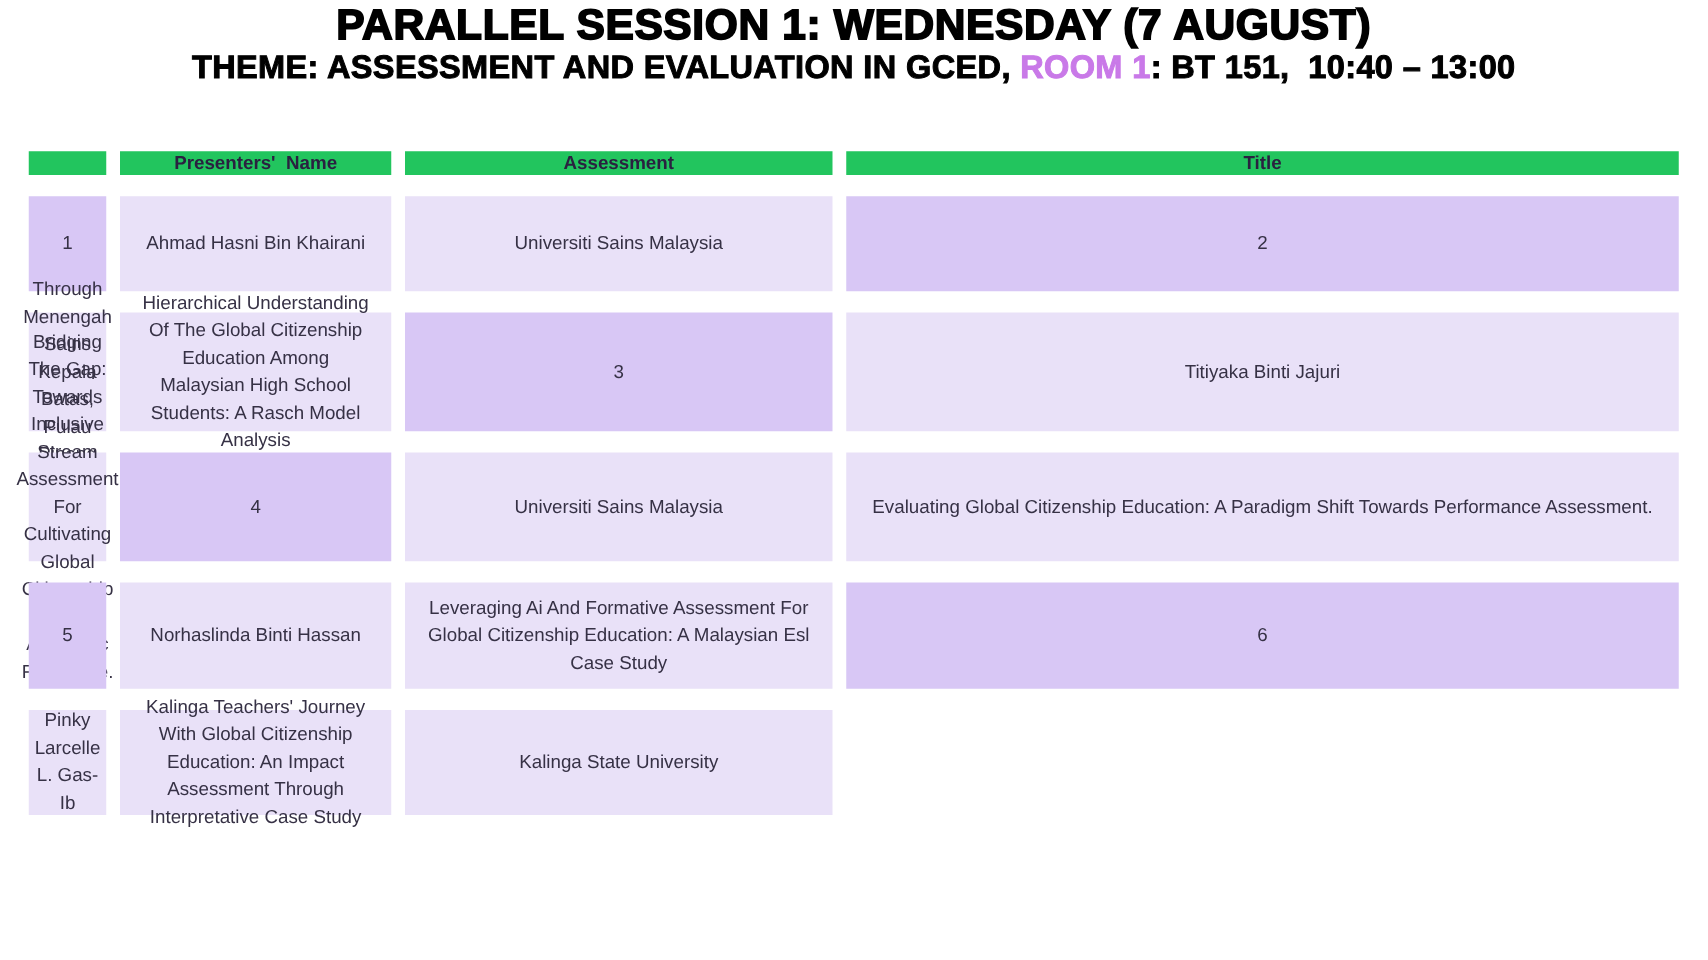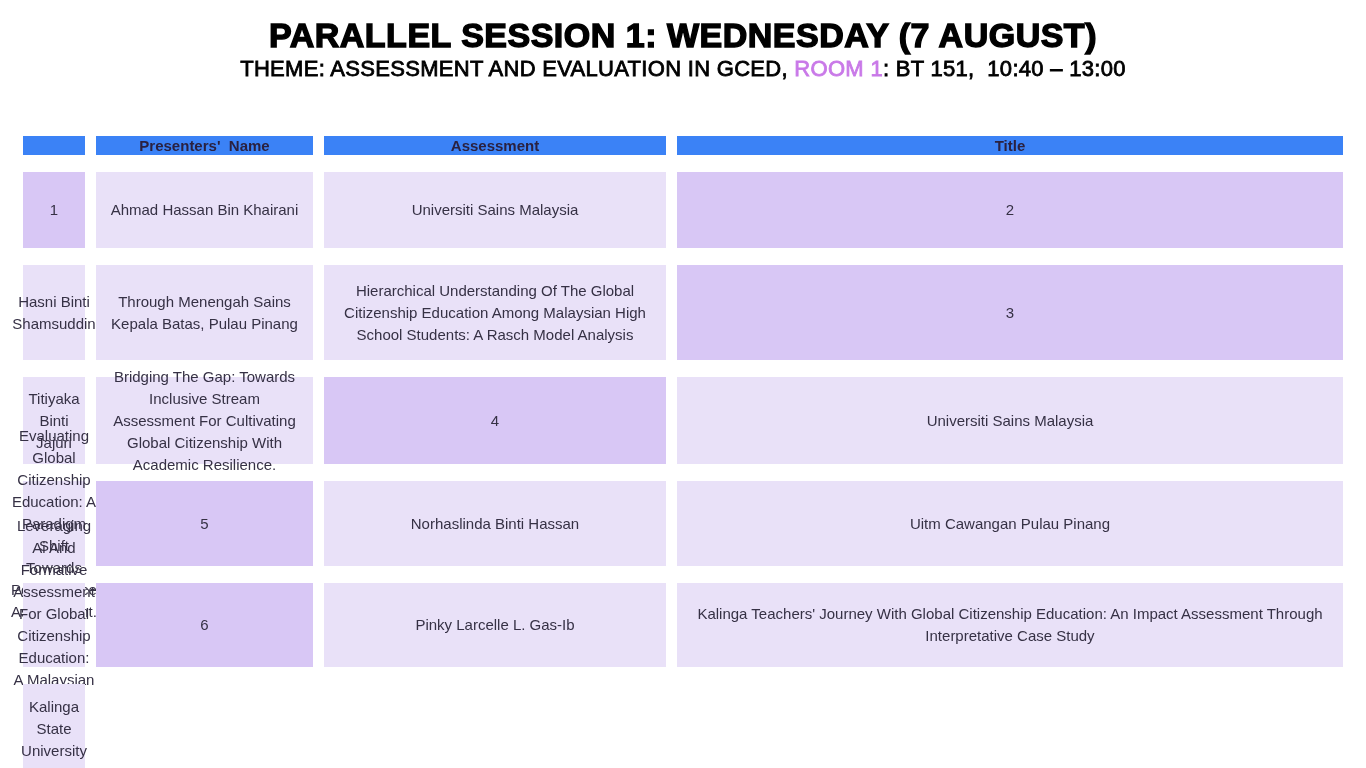--- a/index.html
+++ b/index.html
@@ -2,38 +2,38 @@
 <html><head>
 <meta charset="utf-8">
 <style>
   * { margin: 0; padding: 0; box-sizing: border-box; }
   html, body {
     width: 1366px; height: 768px;
     background: #ffffff;
     overflow: hidden;
     font-family: "Liberation Sans", sans-serif;
   }
-  .page { width: 1366px; height: 602px; padding-top: 15px; }
+  .page { width: 1366px; height: 602px; padding-top: 0; }
 
   
   .main-title {
     text-align: center;
     font-size: 34px;
     line-height: 40px;
     font-weight: 800;
     letter-spacing: 0.5px;
     color: #000000;
     -webkit-text-stroke: 1.4px #000000;
     text-transform: uppercase;
   }
   .sub-title {
     text-align: center;
-    font-size: 22px;
+    font-size: 26px;
     line-height: 27px;
-    font-weight: 400;
+    font-weight: 700;
     letter-spacing: 0.3px;
     color: #000000;
     -webkit-text-stroke: 0.8px currentColor;
     text-transform: uppercase;
     white-space: pre-wrap;
   }
   .sub-title .room-highlight { color: #c979e8; }
 
   
   .schedule-grid {
@@ -48,21 +48,21 @@
     display: flex;
     align-items: center;
     justify-content: center;
     text-align: center;
     padding: 6px 14px;
     font-size: 15px;
     line-height: 22px;
     color: #363145;
   }
   .cell.hdr {
-    background: #3b82f6;
+    background: #22c55e;
     font-weight: 700;
     color: #2a2140;
     white-space: pre-wrap;
     margin-top: 45px;
   }
   .cell.num {
     background: #d8c7f5;
     padding: 6px 4px;
   }
   .cell.data {
@@ -79,39 +79,37 @@
   <div class="sub-title"><span>THEME: ASSESSMENT AND EVALUATION IN GCED, </span><span class="room-highlight">ROOM 1</span><span>: BT 151,  10:40 – 13:00</span></div>
 
   <div class="schedule-grid">
 
     <div class="cell hdr"></div>
     <div class="cell hdr">Presenters'  Name</div>
     <div class="cell hdr">Assessment</div>
     <div class="cell hdr">Title</div>
 
     <div class="cell num">1</div>
-    <div class="cell data">Ahmad Hassan Bin Khairani</div>
+    <div class="cell data">Ahmad Hasni Bin Khairani</div>
     <div class="cell data">Universiti Sains Malaysia</div>
 
     <div class="cell num">2</div>
-    <div class="cell data">Hasni Binti Shamsuddin</div>
     <div class="cell data">Through Menengah Sains Kepala Batas, Pulau Pinang</div>
     <div class="cell data">Hierarchical Understanding Of The Global Citizenship Education Among Malaysian High School Students: A Rasch Model Analysis</div>
 
     <div class="cell num">3</div>
     <div class="cell data">Titiyaka Binti Jajuri</div>
     <div class="cell data">Bridging The Gap: Towards Inclusive Stream Assessment For Cultivating Global Citizenship With Academic Resilience.</div>
 
     <div class="cell num">4</div>
     <div class="cell data">Universiti Sains Malaysia</div>
     <div class="cell data">Evaluating Global Citizenship Education: A Paradigm Shift Towards Performance Assessment.</div>
 
     <div class="cell num">5</div>
     <div class="cell data">Norhaslinda Binti Hassan</div>
-    <div class="cell data">Uitm Cawangan Pulau Pinang</div>
     <div class="cell data">Leveraging Ai And Formative Assessment For Global Citizenship Education: A Malaysian Esl Case Study</div>
 
     <div class="cell num">6</div>
     <div class="cell data">Pinky Larcelle L. Gas-Ib</div>
     <div class="cell data">Kalinga Teachers' Journey With Global Citizenship Education: An Impact Assessment Through Interpretative Case Study</div>
     <div class="cell data">Kalinga State University</div>
 
   </div>
 </div>
 

